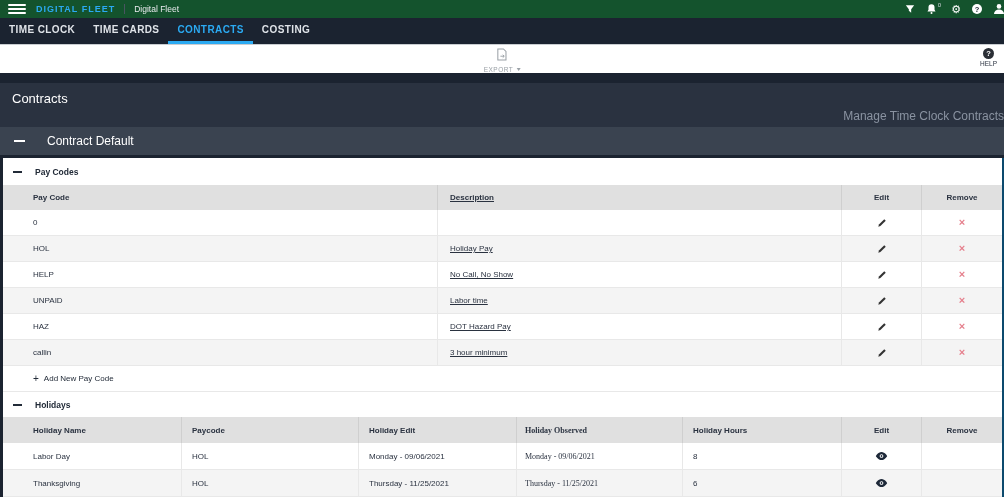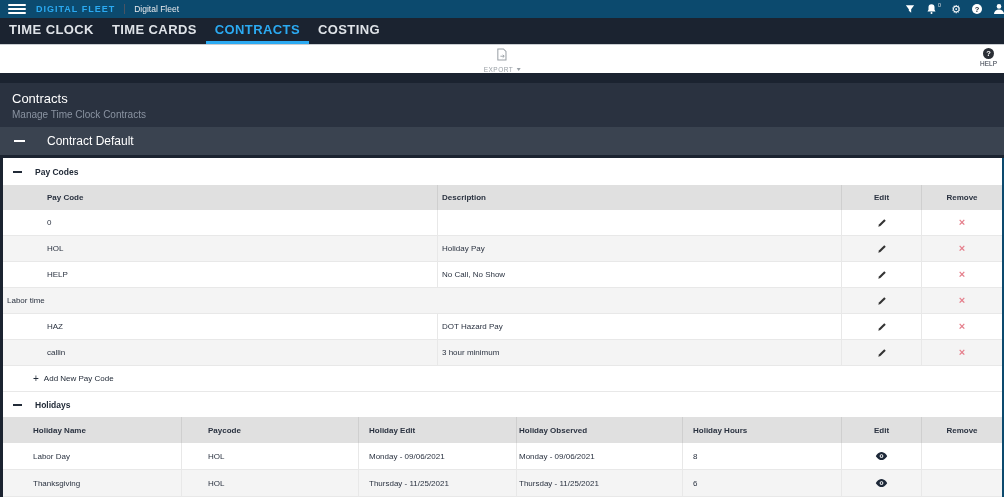--- a/index.html
+++ b/index.html
@@ -1,57 +1,57 @@
 <!DOCTYPE html>
 <html><head>
 <meta charset="utf-8">
 <style>
   * { box-sizing: border-box; margin: 0; padding: 0; }
   html,body { width:1004px; height:497px; overflow:hidden; }
   body { font-family:"Liberation Sans", sans-serif; background:#fff; color:#2a3240; }
 
   
-  .topbar { height:18px; background:#0c4a6e; display:flex; align-items:center; padding:0 6px 0 8px; overflow:hidden; }
+  .topbar { height:18px; background:#14532d; display:flex; align-items:center; padding:0 6px 0 8px; overflow:hidden; }
   .hamburger { width:18px; display:flex; flex-direction:column; gap:2px; cursor:pointer; margin-right:10px; }
   .hamburger span { height:2px; background:#fff; border-radius:1px; }
   .brand { color:#2baaf2; font-size:9px; font-weight:bold; letter-spacing:1px; white-space:nowrap; }
   .brand-divider { width:1px; height:10px; background:#4a5462; margin:0 9px; }
   .app-title { color:#e8eaed; font-size:8.5px; white-space:nowrap; }
   .topbar-right { margin-left:auto; display:flex; align-items:center; gap:11px; }
   .tb-icon { display:inline-flex; align-items:center; cursor:pointer; position:relative; }
   .gear-glyph { color:#fff; font-size:11px; line-height:1; }
   .badge { color:#cfd4da; font-size:6px; position:relative; top:-4px; left:1px; }
   .help-circle-top { width:10px; height:10px; border-radius:50%; background:#fff; color:#1b2330;
     font-size:7.5px; font-weight:bold; display:flex; align-items:center; justify-content:center; }
   .person-cut { margin-right:-7px; }
 
   
   .tabbar { height:26px; background:#1b2330; display:flex; align-items:stretch; padding-left:0; }
-  .tab { display:flex; align-items:center; padding:0 9px; font-size:13px; font-weight:bold;
+  .tab { display:flex; align-items:center; padding:0 9px; font-size:10px; font-weight:bold;
     letter-spacing:0.4px; color:#dfe3e8; cursor:pointer; border-bottom:3px solid transparent; }
   .tab.active { color:#2baaf2; border-bottom-color:#2baaf2; }
 
   
   .toolbar { height:29px; background:#fff; border-top:1px solid #c9cdd1; position:relative; }
   .export-block { position:absolute; left:50%; top:2px; transform:translateX(-50%);
     display:flex; flex-direction:column; align-items:center; cursor:pointer; }
   .export-label-row { display:flex; align-items:center; gap:3px; margin-top:1px; }
   .export-label { font-size:6.5px; color:#9aa0a6; letter-spacing:0.5px; }
   .caret-down { width:0; height:0; border-left:2.5px solid transparent; border-right:2.5px solid transparent; border-top:3px solid #9aa0a6; }
   .help-block { position:absolute; right:7px; top:3px; display:flex; flex-direction:column; align-items:center; cursor:pointer; }
   .help-circle { width:11px; height:11px; border-radius:50%; background:#2b2f36; color:#fff;
     font-size:7.5px; font-weight:bold; display:flex; align-items:center; justify-content:center; }
   .help-label { font-size:6.5px; color:#2a3240; margin-top:1px; }
 
   .dark-strip { height:10px; background:#1b2330; }
 
   
   .page-header { height:44px; background:#2a3240; padding:8px 0 0 12px; }
   .page-title { color:#fff; font-size:13px; font-weight:normal; }
-  .page-subtitle { color:#8a93a1; font-size:10px; margin-top:3px; }
+  .page-subtitle { color:#8a93a1; font-size:12px; margin-top:3px;text-align:right; }
 
   
   .contract-bar { height:31px; background:#3a4350; display:flex; align-items:center;
     padding-left:14px; border-bottom:3px solid #1b2330; cursor:pointer; }
   .minus-light { width:11px; height:2px; background:#fff; }
   .contract-name { color:#fff; font-size:12px; margin-left:22px; }
 
   
   .content { background:#fff; border-left:3px solid #1b2330; border-right:2px solid #0c4a6e; }
   .section-header { height:27px; display:flex; align-items:center; cursor:pointer; }
@@ -62,30 +62,30 @@
     font-size:8px; font-weight:bold; color:#2a3240; }
   .thead .cell { border-left:1px solid #cfcfcf; height:100%; display:flex; align-items:center; }
   .thead .cell:first-child { border-left:none; }
   .trow { display:flex; height:26px; align-items:center; font-size:8px; color:#2a3240;
     border-bottom:1px solid #e8e8e8; background:#fff; }
   .trow.alt { background:#f4f4f4; }
   .trow .cell { border-left:1px solid #e8e8e8; height:100%; display:flex; align-items:center; }
   .trow .cell:first-child { border-left:none; }
 
   
-  .c-code { width:434px; padding-left:44px; }
-  .c-desc { flex:1; padding-left:4px; }
+  .c-code { width:434px; padding-left:30px; }
+  .c-desc { flex:1; padding-left:12px;text-decoration:underline; }
   .c-edit { width:80px; justify-content:center; }
   .c-remove { width:81px; justify-content:center; }
 
   
   .h-name { width:178px; padding-left:30px; }
-  .h-paycode { width:177px; padding-left:26px; }
+  .h-paycode { width:177px; padding-left:10px; }
   .h-date { width:158px; padding-left:10px; }
-  .h-observed { width:166px; padding-left:2px; }
+  .h-observed { width:166px; padding-left:8px;font-family:Liberation Serif, serif; }
   .h-hours { width:159px; padding-left:10px; }
   .h-edit { width:80px; justify-content:center; }
   .h-remove { width:81px; justify-content:center; }
 
   .remove-x { color:#e57f8c; font-size:11px; font-weight:bold; cursor:pointer; line-height:1; }
   .icon-btn { cursor:pointer; display:inline-flex; }
 
   .add-row { height:26px; display:flex; align-items:center; padding-left:30px;
     border-bottom:1px solid #e8e8e8; cursor:pointer; }
   .add-plus { font-size:10px; color:#222b38; margin-right:5px; line-height:1; }
@@ -221,20 +221,21 @@
               <path d="M1.6 10.4 l0.7-2.5 6.4-6.4 1.8 1.8 -6.4 6.4 Z" fill="#333"></path>
             </svg>
       </span>
         </div>
       <div class="cell c-remove">
           <span class="remove-x">×</span>
         </div>
     </div>
 
     <div class="trow alt">
+      <div class="cell c-code">UNPAID</div>
       <div class="cell c-desc">Labor time</div>
       <div class="cell c-edit">
           <span class="icon-btn">
         <svg width="10" height="10" viewBox="0 0 12 12">
               <path d="M1.6 10.4 l0.7-2.5 6.4-6.4 1.8 1.8 -6.4 6.4 Z" fill="#333"></path>
             </svg>
       </span>
         </div>
       <div class="cell c-remove">
           <span class="remove-x">×</span>

